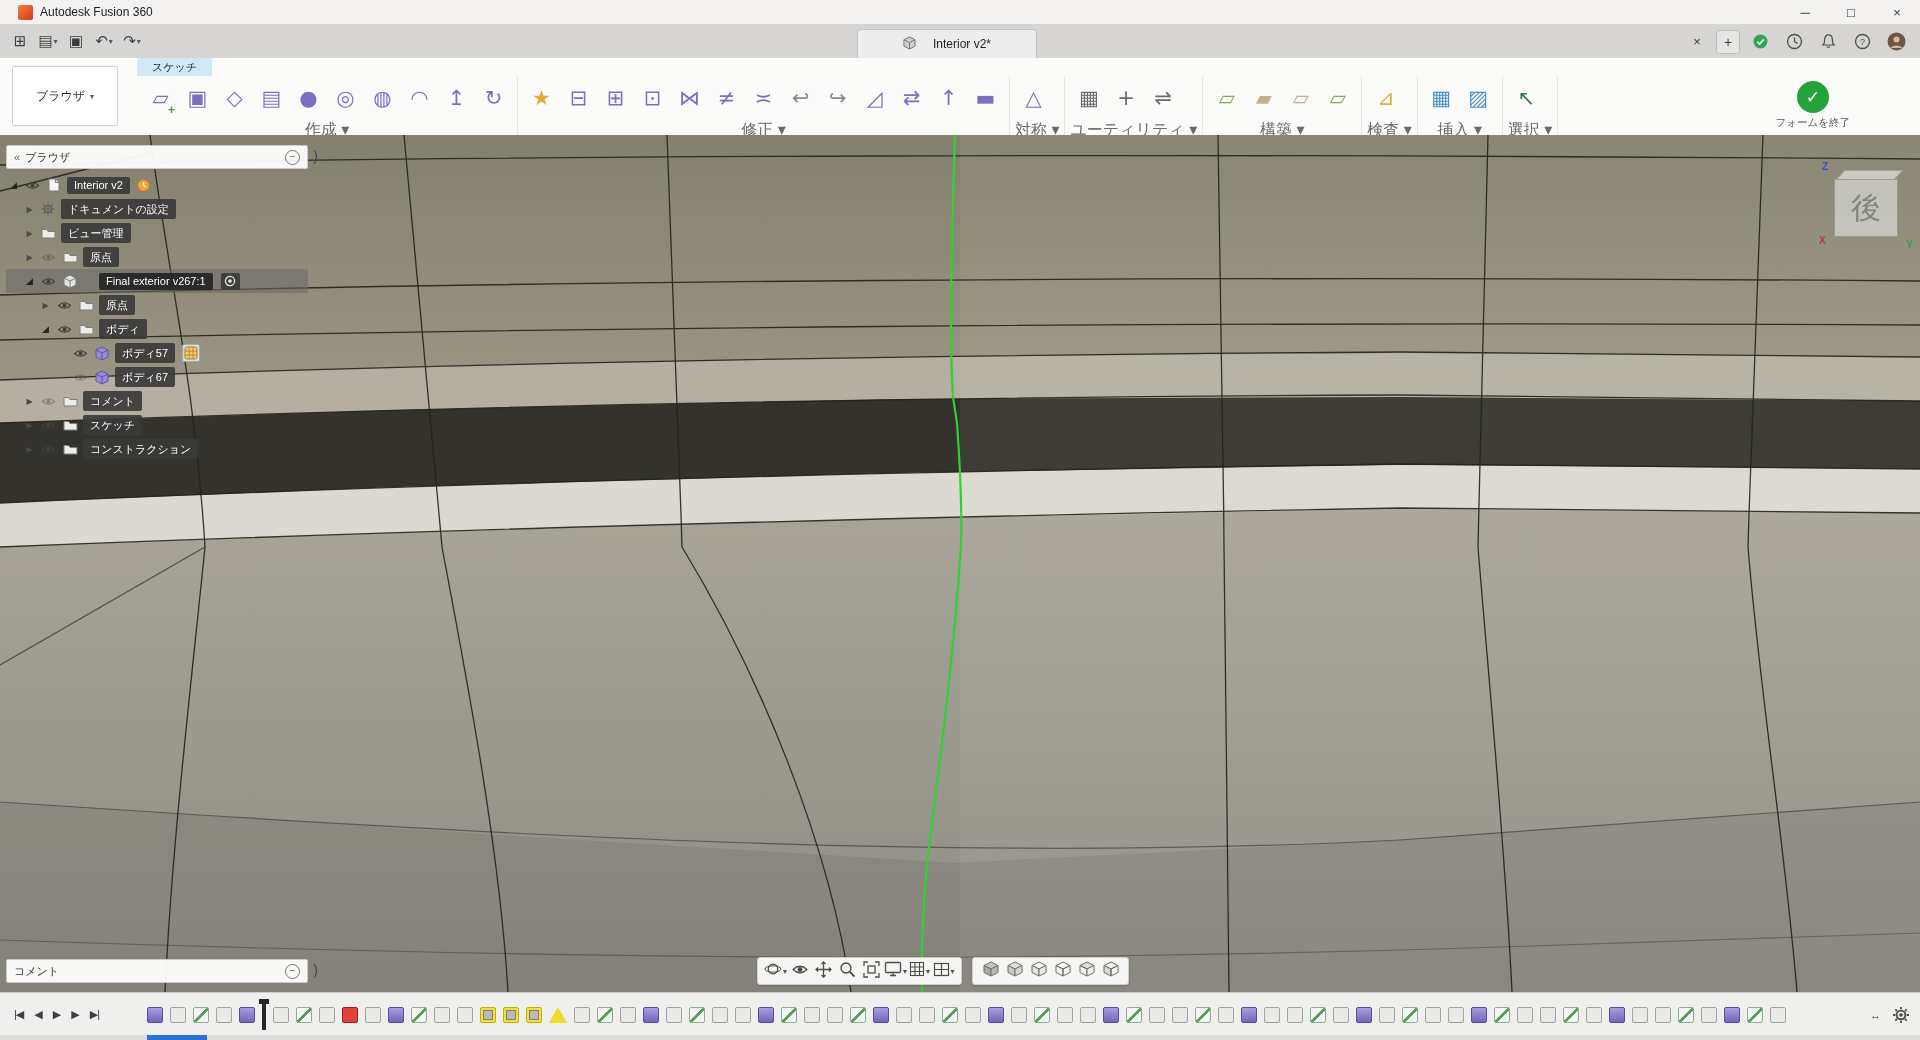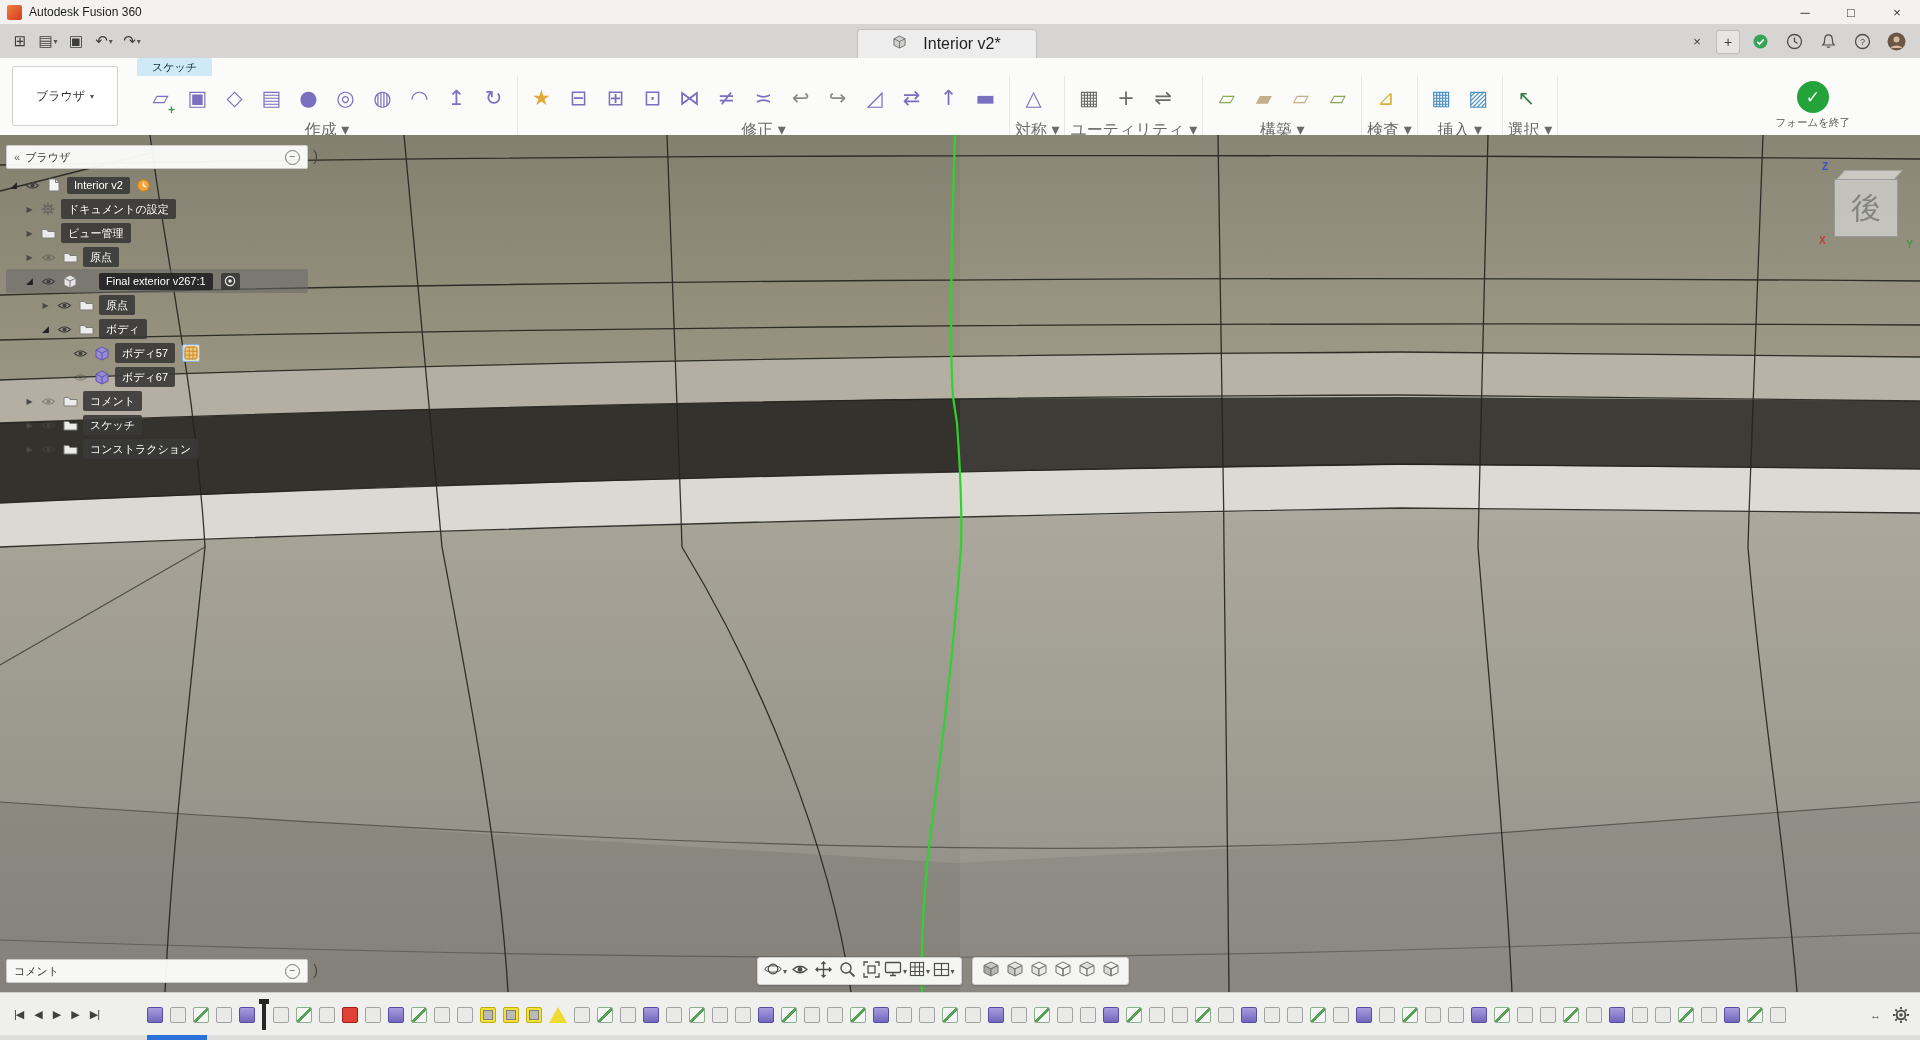--- a/index.html
+++ b/index.html
@@ -1,29 +1,29 @@
 <!DOCTYPE html>
 <html><head>
 <meta charset="utf-8">
 <style>
   html,body{margin:0;padding:0;background:#666;}
   .app{position:relative;width:1920px;height:1040px;background:#fff;overflow:hidden;
        font-family:"Liberation Sans","DejaVu Sans",sans-serif;-webkit-font-smoothing:antialiased;}
   
-  .titlebar{position:absolute;top:0;left:0;right:0;height:24px;background:#f3f2f1;border-bottom:1px solid #e2e1e0;display:flex;align-items:center;}
+  .titlebar{position:absolute;top:0;left:0;right:0;height:24px;background:#f3f2f1;border-bottom:1px solid #e2e1e0;display:flex;align-items:center;padding-left:11px;}
   .app-icon{width:15px;height:15px;margin:0 7px;border-radius:2px;background:linear-gradient(135deg,#f0813a,#d43a20);}
   .titlebar-text{font-size:12px;color:#1d1d1d;}
   .win-controls{margin-left:auto;display:flex;height:100%;}
   .win-btn{width:46px;height:100%;display:flex;align-items:center;justify-content:center;font-size:13px;color:#333;}
   
   .tabbar{position:absolute;top:24px;left:0;right:0;height:34px;background:#d6d5d3;}
   .tb-left{position:absolute;left:8px;top:0;height:100%;display:flex;align-items:center;gap:4px;}
   .tb-ic{min-width:24px;height:26px;display:flex;align-items:center;justify-content:center;color:#3d3d3d;font-size:15px;border-radius:2px;}
   .caret{font-size:8px;color:#555;margin-left:1px;}
-  .doc-tab{position:absolute;left:857px;top:5px;bottom:0;width:178px;background:#ecedec;border:1px solid #c0c0be;border-bottom:none;border-radius:4px 4px 0 0;display:flex;align-items:center;justify-content:center;gap:17px;font-size:16px;color:#1f1f1f;}
+  .doc-tab{position:absolute;left:857px;top:5px;bottom:0;width:178px;background:#ecedec;border:1px solid #c0c0be;border-bottom:none;border-radius:4px 4px 0 0;display:flex;align-items:center;justify-content:center;gap:17px;font-size:12px;color:#1f1f1f;}
   .tab-close{position:absolute;left:1688px;top:8px;width:18px;height:18px;display:flex;align-items:center;justify-content:center;color:#3c3c3c;font-size:13px;}
   .tab-new{position:absolute;left:1716px;top:6px;width:22px;height:22px;background:#e6e5e3;border:1px solid #bdbdbb;border-radius:3px;display:flex;align-items:center;justify-content:center;color:#3c3c3c;font-size:14px;}
   .tb-utils{position:absolute;right:14px;top:0;height:100%;display:flex;align-items:center;gap:14px;}
   .util-ic{width:20px;height:20px;display:flex;align-items:center;justify-content:center;}
   
   .toolbar{position:absolute;top:58px;left:0;right:0;height:77px;background:#fbfbfa;border-bottom:1px solid #d7d6d4;}
   .design-menu{position:absolute;left:12px;top:8px;width:104px;height:58px;background:#fff;border:1px solid #d2d1cf;border-radius:2px;display:flex;align-items:center;justify-content:center;gap:4px;font-size:12px;color:#2d2d2d;}
   .context-tab{position:absolute;left:137px;top:0;height:18px;padding:0 15px;background:#cfe9f6;border-radius:2px 2px 0 0;display:flex;align-items:center;font-size:11px;color:#123;}
   .tb-groups{position:absolute;left:137px;top:18px;right:0;height:59px;display:flex;align-items:stretch;}
   .tb-group{display:flex;flex-direction:column;border-right:1px solid #e8e7e5;padding:0 5px;}

